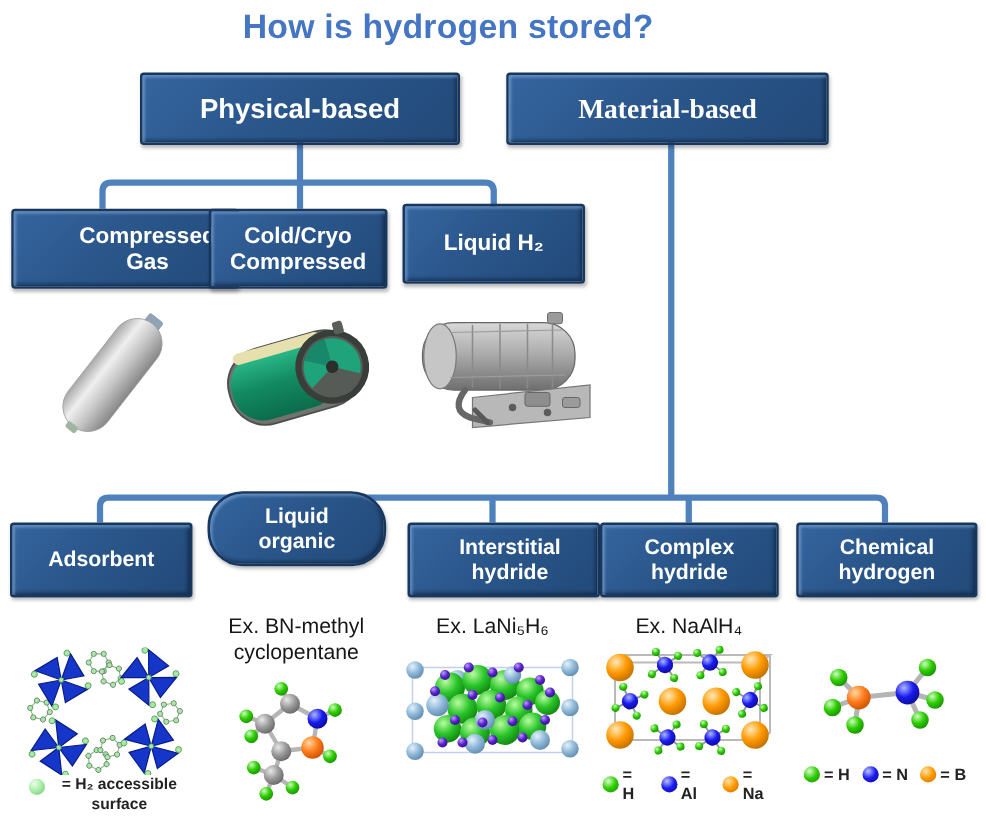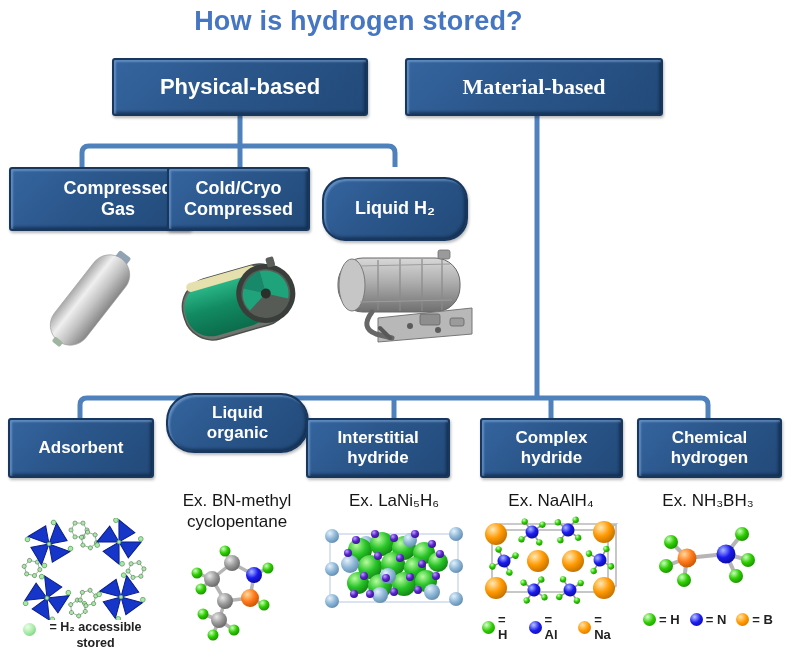--- a/index.html
+++ b/index.html
@@ -23,25 +23,25 @@
   .lvl2{font-size:18px;}
   .lvl2 .lbl{max-width:112px;}
   .lvl3{font-size:17px;}
   .lvl3 .lbl{max-width:102px;}
 
   #box-physical{left:112px;top:58px;width:252px;height:54px;}
   #box-material{left:405px;top:58px;width:254px;height:54px;font-family:Liberation Serif, serif;}
 
   #box-compressed{left:9px;top:167px;width:142px;height:60px;padding-left:36px;}
   #box-coldcryo{left:167px;top:167px;width:139px;height:60px;}
-  #box-liquidh2{left:322px;top:177px;width:142px;height:60px;border-radius:23px;}
+  #box-liquidh2{left:322px;top:163px;width:142px;height:60px;}
 
   #box-adsorbent{left:8px;top:418px;width:142px;height:56px;}
   #box-liquidorganic{left:166px;top:393px;width:139px;height:56px;border-radius:28px;}
-  #box-interstitial{left:306px;top:418px;width:140px;height:56px;}
+  #box-interstitial{left:326px;top:418px;width:140px;height:56px;padding-left:10px;}
   #box-complex{left:480px;top:418px;width:139px;height:56px;}
   #box-chemical{left:637px;top:418px;width:141px;height:56px;}
 
   .example{position:absolute;z-index:2;text-align:center;color:#161616;
            font-size:17px;line-height:1.25;}
   .example .lbl{display:inline-block;max-width:136px;}
   #ex-1{left:10px;top:490px;width:140px;}
   #ex-2{left:167px;top:490px;width:140px;}
   #ex-3{left:324px;top:490px;width:140px;}
   #ex-4{left:481px;top:490px;width:140px;}
@@ -187,22 +187,20 @@
   <div class="node lvl3" id="box-chemical">
     <span class="lbl">Chemical hydrogen</span>
   </div>
 
   <div class="example" id="ex-2">
     <span class="lbl">Ex. BN-methyl cyclopentane</span></div>
   <div class="example" id="ex-3">
     <span class="lbl">Ex. LaNi₅H₆</span></div>
   <div class="example" id="ex-4">
     <span class="lbl">Ex. NaAlH₄</span></div>
-  <div class="example" id="ex-5">
-    <span class="lbl">Ex. NH₃BH₃</span></div>
 
   <svg id="mol-mof" class="img" width="132" height="102" viewBox="0 0 132 102">
     <defs>
       <g id="mofTri">
           <polygon points="0,0 3,-22 17,-7" fill="#1636c9" stroke="#0a1e8a" stroke-width="1"></polygon>
         </g>
       <g id="mofCluster">
         <use href="#mofTri"></use>
           <use href="#mofTri" transform="rotate(90)"></use>
         <use href="#mofTri" transform="rotate(180)"></use>
@@ -418,21 +416,21 @@
     <circle cx="42" cy="64" r="7" fill="url(#sG)"></circle>
     <circle cx="100" cy="18" r="7" fill="url(#sG)"></circle>
     <circle cx="106" cy="44" r="7" fill="url(#sG)"></circle>
     <circle cx="94" cy="60" r="7" fill="url(#sG)"></circle>
     <circle cx="45" cy="42" r="9.5" fill="url(#sB)"></circle>
     <circle cx="84" cy="38" r="9.5" fill="url(#sN)"></circle>
   </svg>
 
   <div id="legend-mof">
     <span class="dot dot-palegreen"></span>
-    <span class="txt">= H₂ accessible stored</span>
+    <span class="txt">= H₂ accessible surface</span>
   </div>
 
   <div class="legend-row" id="legend-naalh4">
     <span class="legend-item">
       <span class="dot dot-green"></span>
       <span>= H</span>
       </span>
     <span class="legend-item">
       <span class="dot dot-blue"></span>
       <span>= Al</span>

